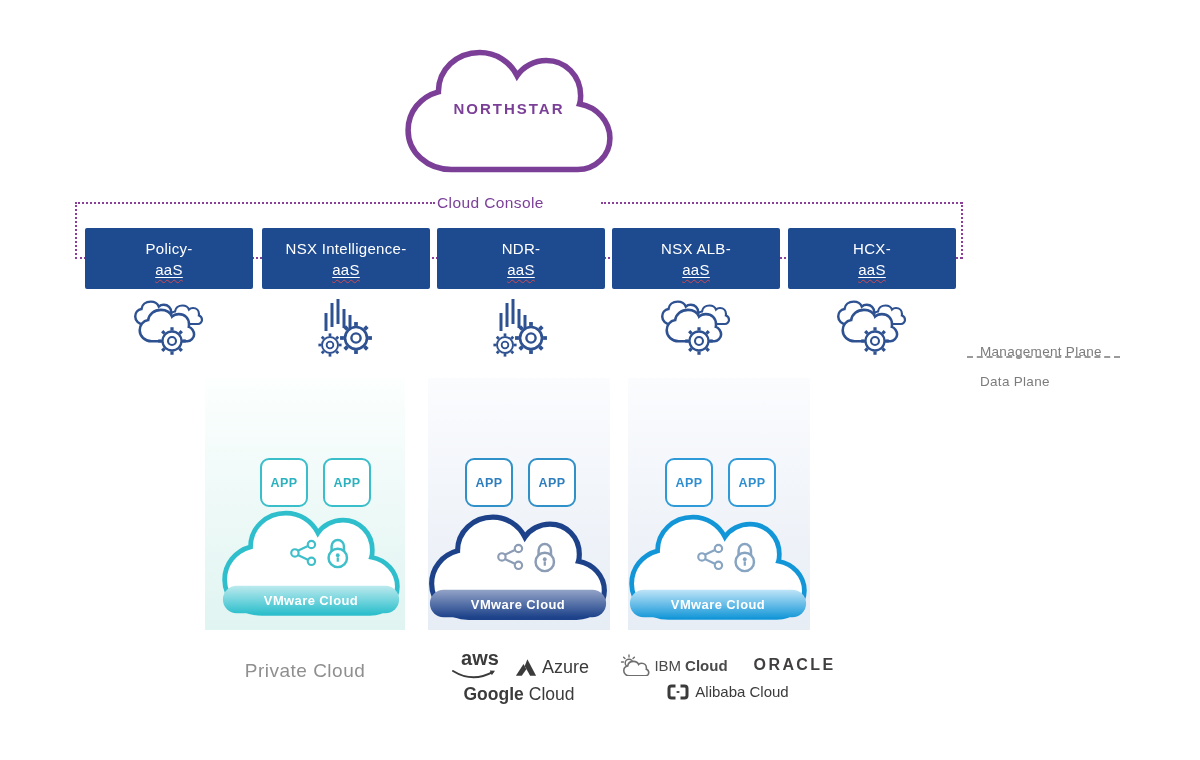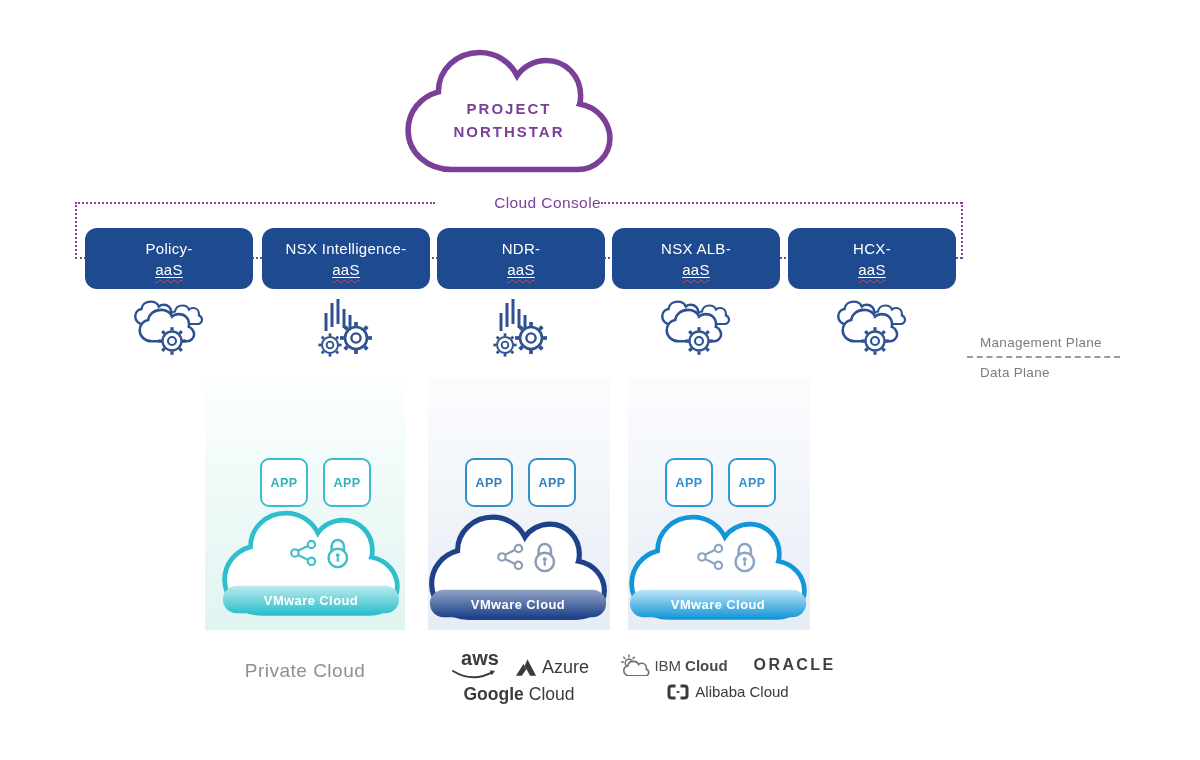--- a/index.html
+++ b/index.html
@@ -8,35 +8,35 @@
   .abs{position:absolute;}
 
   
   .ns-cloud-svg{left:398px;top:40px;color:#7B3F98;}
   .ns-text{left:398px;top:98px;width:222px;text-align:center;color:#7B3F98;
            font-size:15px;font-weight:600;letter-spacing:2px;line-height:1.5;}
 
   
   .dot-h{border-top:2px dotted #8A3F98;height:0;}
   .dot-v{border-left:2px dotted #8A3F98;width:0;}
-  .console-label{left:437px;top:194px;width:164px;text-align:right;color:#7B3F98;
+  .console-label{left:437px;top:194px;width:164px;text-align:left;color:#7B3F98;
                  font-size:15.5px;font-weight:500;letter-spacing:.4px;background:#fff;}
 
   
-  .svc{top:228px;width:168px;height:61px;background:#1E4A90;border-radius:12px;z-index:2;
+  .svc{top:228px;width:168px;height:61px;background:#1E4A90;border-radius:2px;z-index:2;
        display:flex;flex-direction:column;align-items:center;justify-content:center;
        color:#fff;font-size:15px;letter-spacing:.3px;line-height:1.4;font-weight:500;}
   .u{text-decoration:underline;text-underline-offset:2px;text-decoration-thickness:1px;}
   .wavy{text-decoration:underline wavy #cf4a55;text-decoration-thickness:1px;text-underline-offset:4px;}
 
   
   .svc-icon{top:297px;color:#2E5191;}
 
   
-  .plane-label{color:#7C7C7C;font-size:13.5px;letter-spacing:.3px;}
+  .plane-label{color:#7C7C7C;font-size:13.5px;letter-spacing:.3px;margin-top:9px;}
   .plane-dash{border-top:2px dashed #9A9A9A;height:0;}
 
   
   .panel{top:378px;height:252px;}
   .panel-teal{background:linear-gradient(180deg,#fcfffe 0%,#e0f4f1 100%);}
   .panel-blue{background:linear-gradient(180deg,#fbfcfe 0%,#e7edf5 100%);}
 
   
   .app-box{top:458px;width:44px;height:45px;background:#fff;border-radius:9px;
            display:flex;align-items:center;justify-content:center;
@@ -98,21 +98,20 @@
         <circle cx="0" cy="3.6" r="1.7" fill="currentColor" stroke="none"></circle>
         <line x1="0" y1="5.5" x2="0" y2="9.4" stroke-width="2"></line>
       </g>
     </defs>
   </svg>
 
   <svg class="abs ns-cloud-svg" width="222" height="142" viewBox="0 0 220 140">
     <use href="#cloud-big" fill="#fff" stroke="currentColor" stroke-width="5.5"></use>
   </svg>
   <div class="abs ns-text">
-    <div>PROJECT</div>
     <div>NORTHSTAR</div>
   </div>
 
   <div class="abs dot-h" style="left:75px;top:202px;width:360px;"></div>
   <div class="abs dot-h" style="left:601px;top:202px;width:361px;"></div>
   <div class="abs dot-v" style="left:75px;top:202px;height:57px;"></div>
   <div class="abs dot-v" style="left:961px;top:202px;height:57px;"></div>
   <div class="abs dot-h" style="left:75px;top:257px;width:887px;z-index:1;"></div>
   <div class="abs console-label">Cloud Console</div>
 

